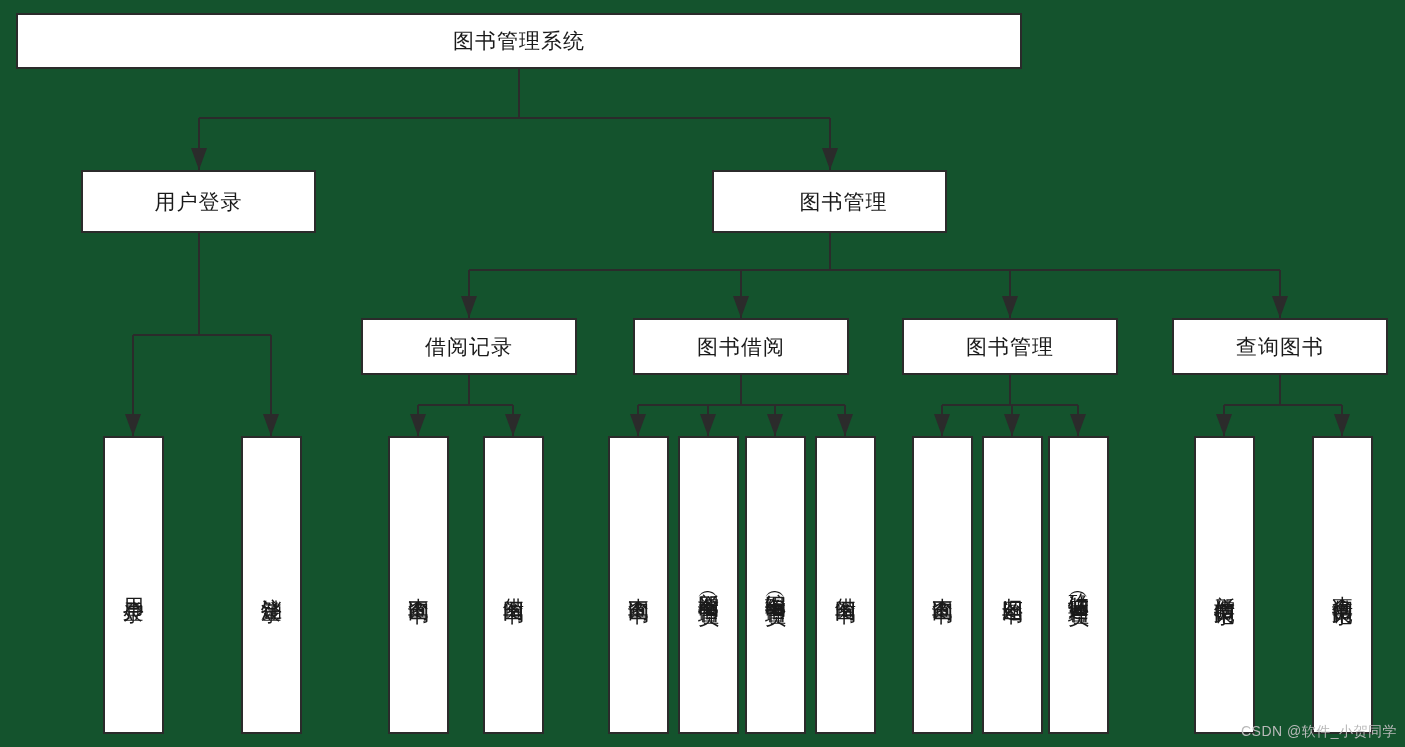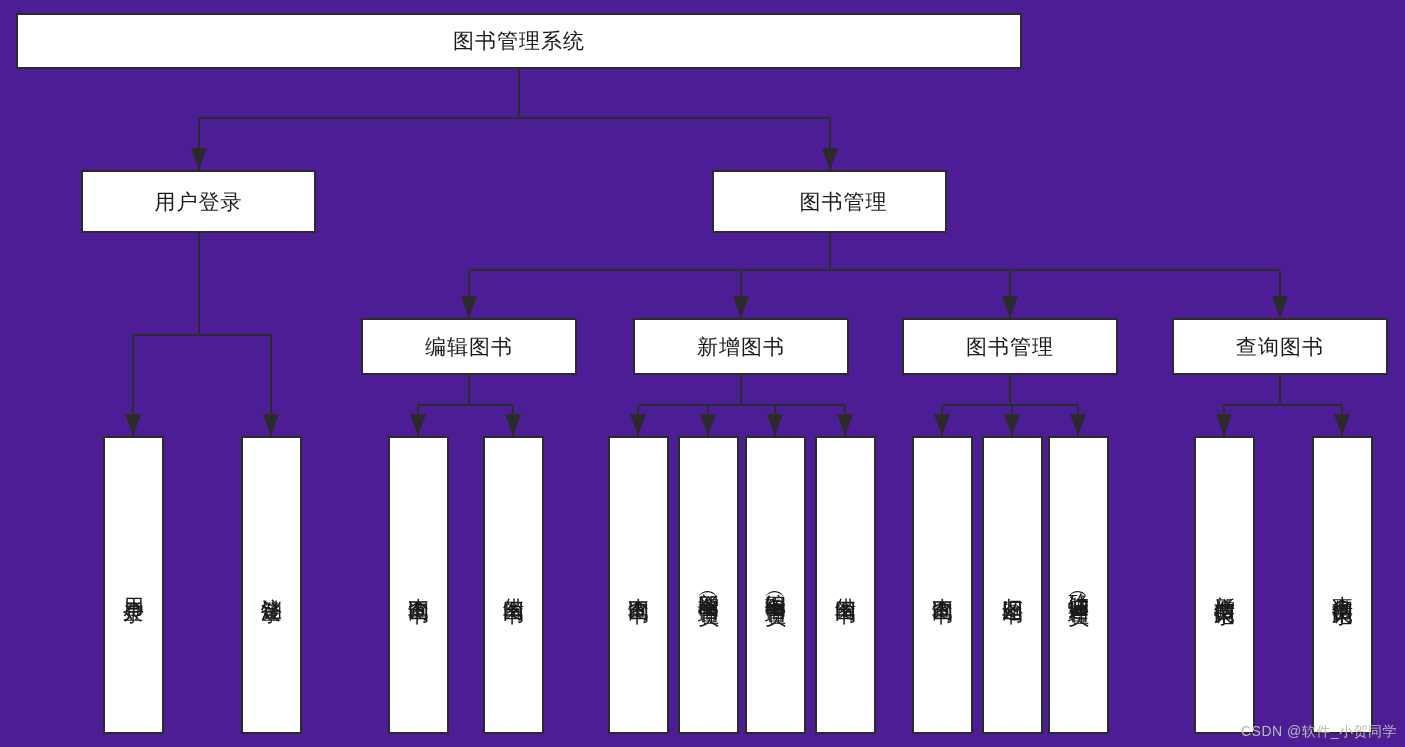--- a/index.html
+++ b/index.html
@@ -9,21 +9,21 @@
     background: #ffffff;
   }
   body {
     font-family: "Liberation Sans", "DejaVu Sans", sans-serif;
     -webkit-font-smoothing: antialiased;
   }
   #diagram-root {
     position: relative;
     width: 1405px;
     height: 747px;
-    background: #4c1d95;
+    background: #14532d;
     overflow: hidden;
   }
   svg.connectors {
     position: absolute;
     left: 0;
     top: 0;
     width: 1405px;
     height: 747px;
     pointer-events: none;
   }
@@ -135,24 +135,24 @@
       <div class="node-box horizontal" style="left: 16px; top: 13px; width: 1006px; height: 56px;">
         <span class="node-label">图书管理系统</span>
       </div>
       <div class="node-box horizontal" style="left: 81px; top: 170px; width: 235px; height: 63px;">
         <span class="node-label">用户登录</span>
       </div>
       <div class="node-box horizontal" style="left: 712px; top: 170px; width: 235px; height: 63px; padding-left: 28px;">
         <span class="node-label">图书管理</span>
       </div>
       <div class="node-box horizontal" style="left: 361px; top: 318px; width: 216px; height: 57px;">
-        <span class="node-label">编辑图书</span>
+        <span class="node-label">借阅记录</span>
       </div>
       <div class="node-box horizontal" style="left: 633px; top: 318px; width: 216px; height: 57px;">
-        <span class="node-label">新增图书</span>
+        <span class="node-label">图书借阅</span>
       </div>
       <div class="node-box horizontal" style="left: 902px; top: 318px; width: 216px; height: 57px;">
         <span class="node-label">图书管理</span>
       </div>
       <div class="node-box horizontal" style="left: 1172px; top: 318px; width: 216px; height: 57px;">
         <span class="node-label">查询图书</span>
       </div>
       <div class="node-box vertical" style="left: 103px; top: 436px; width: 61px; height: 298px;">
         <span class="node-label">用户登录</span>
       </div>

